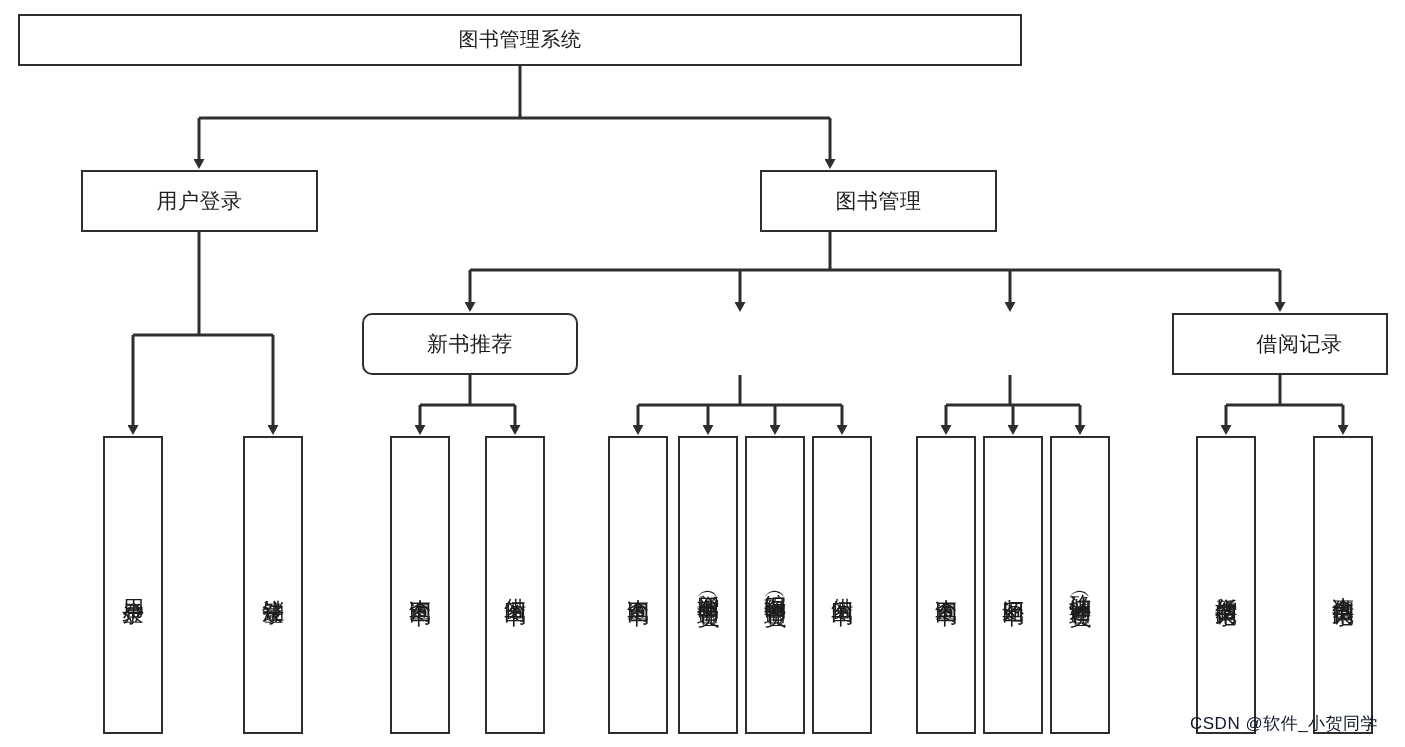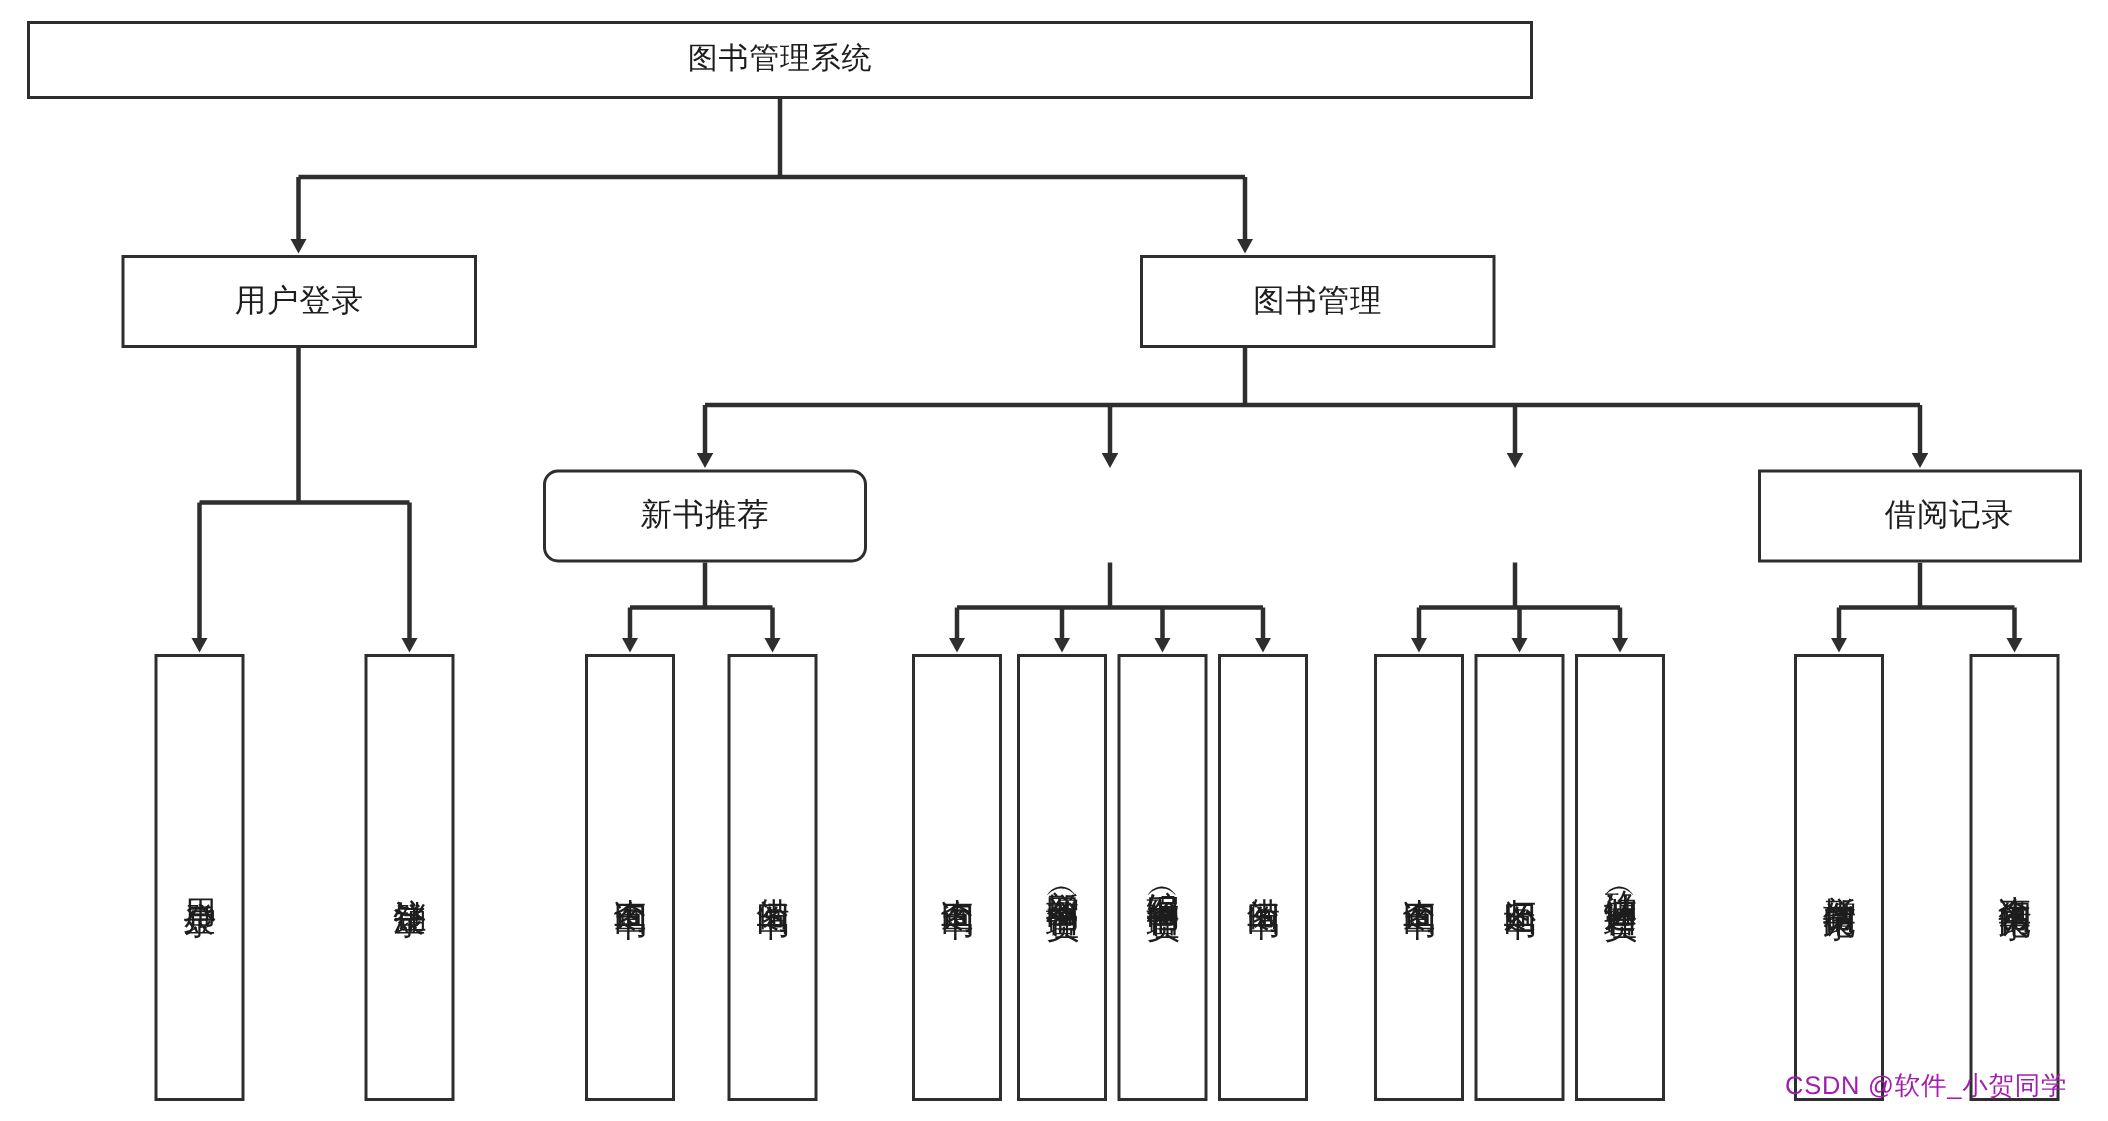--- a/index.html
+++ b/index.html
@@ -62,21 +62,21 @@
     writing-mode: vertical-rl;
     text-orientation: upright;
     font-size: 22px;
     line-height: 1.12;
     letter-spacing: 2px;
     white-space: nowrap;
   }
   
   #watermark {
     position: absolute;
-    color: #a21caf;
+    color: #0f172a;
     font-size: 17px;
     white-space: nowrap;
     z-index: 3;
     letter-spacing: 0.5px;
   }
 </style>
 </head>
 <body>
 
 <div id="canvas">

